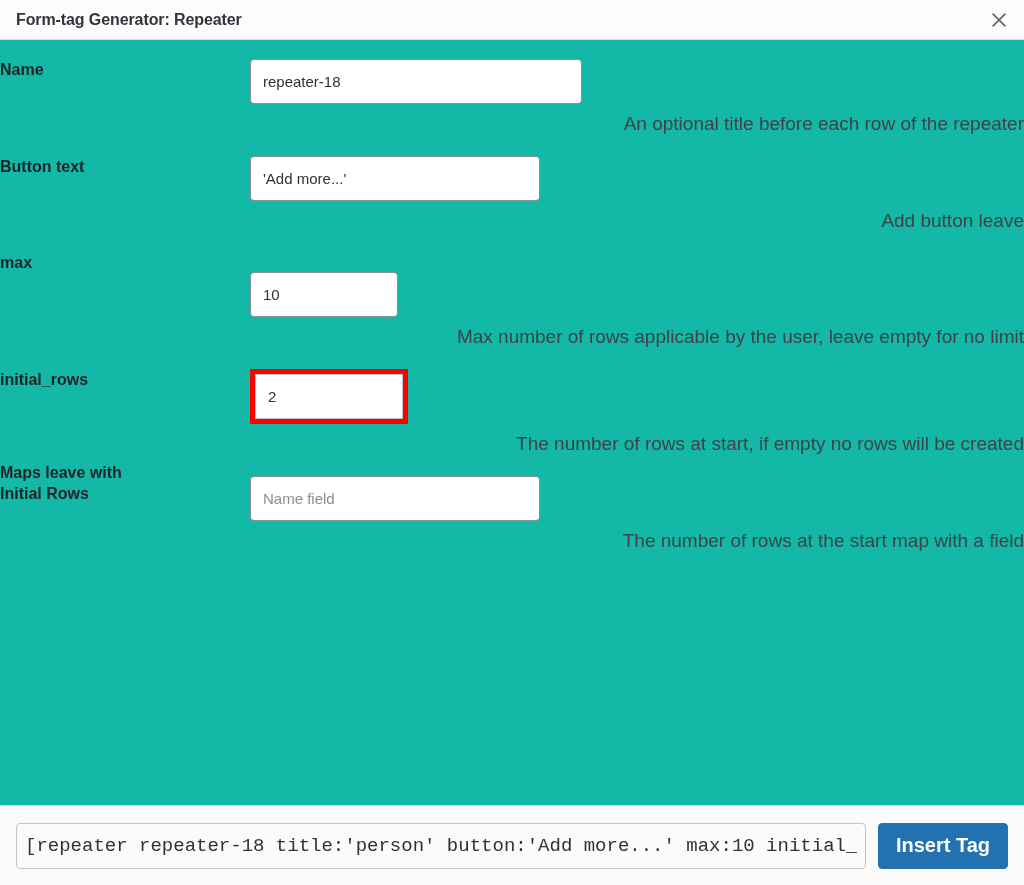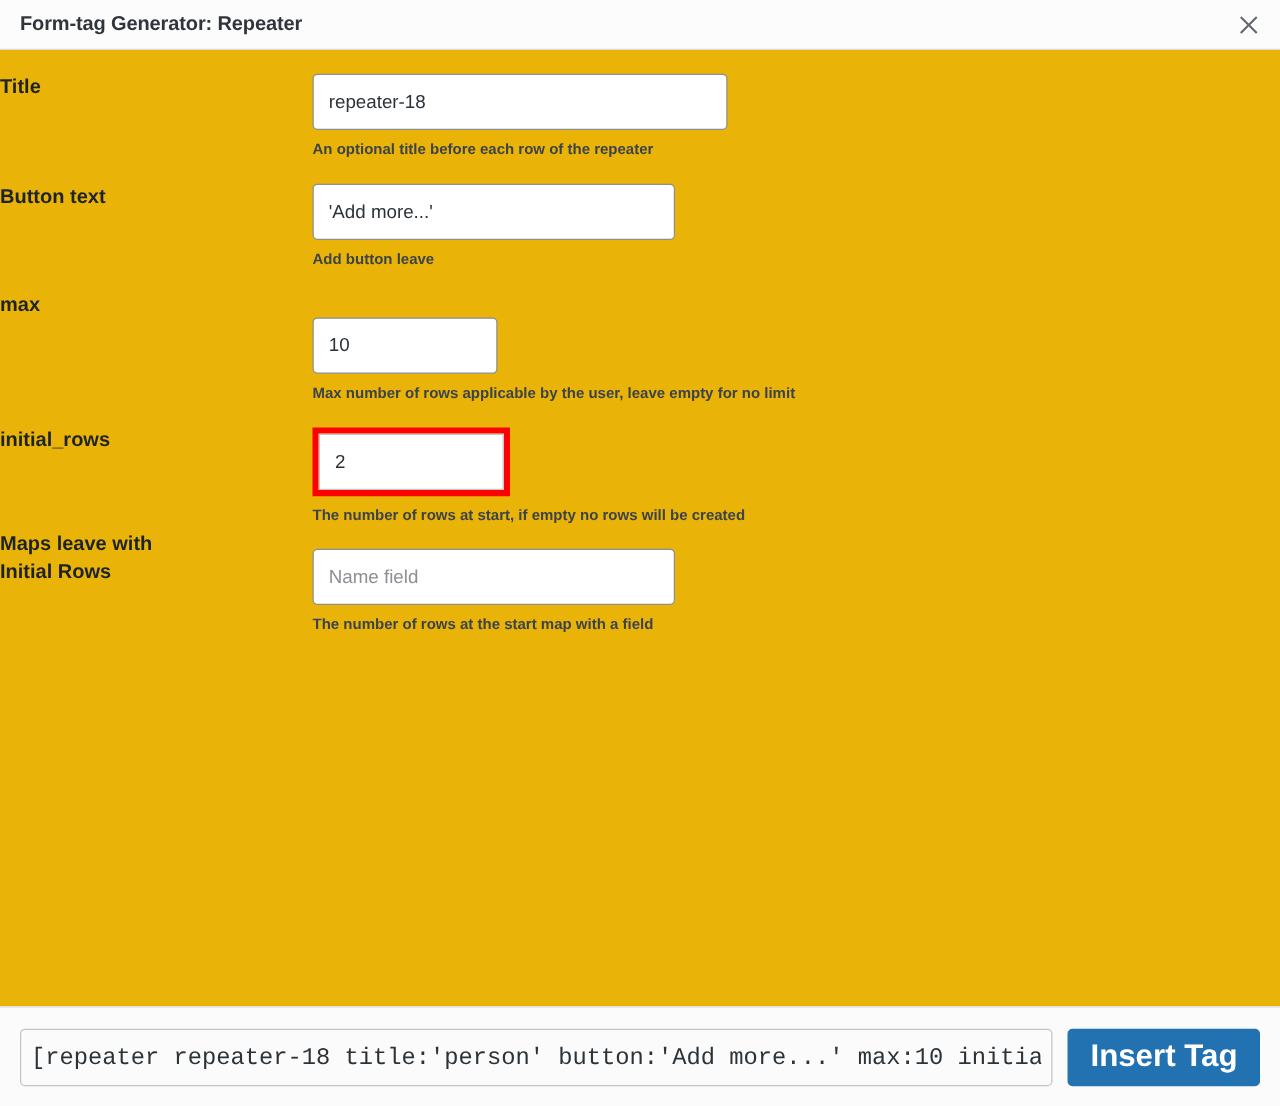--- a/index.html
+++ b/index.html
@@ -12,21 +12,21 @@
     height: 885px;
     font-family: "Liberation Sans", sans-serif;
     color: #1d2327;
     overflow: hidden;
   }
 
   .dialog {
     position: relative;
     width: 1024px;
     height: 885px;
-    background: #eab308;
+    background: #14b8a6;
     box-sizing: border-box;
     display: flex;
     flex-direction: column;
   }
 
   
   .dialog-header {
     position: relative;
     height: 40px;
     flex: 0 0 40px;
@@ -124,24 +124,25 @@
     box-sizing: content-box;
   }
   .highlight-wrap input.text-input {
     border-color: #c3c4c7;
     border-radius: 0;
     display: block;
   }
 
   .help-row td { padding-top: 8px; }
   .field-help {
-    font-size: 12px;
+    font-size: 19px;
     color: #3c434a;
     line-height: 1.3;
-    font-weight: bold;
+    font-weight: normal;
+    text-align: right;
   }
 
   
   .dialog-footer {
     flex: 0 0 80px;
     height: 80px;
     border-top: 1px solid #dcdcde;
     background: #fbfbfc;
     display: flex;
     align-items: center;
@@ -162,21 +163,21 @@
     box-sizing: border-box;
     outline: none;
     min-width: 0;
   }
   .insert-tag-button {
     flex: 0 0 auto;
     height: 46px;
     background: #2271b1;
     color: #ffffff;
     font-family: "Liberation Sans", sans-serif;
-    font-size: 25px;
+    font-size: 20px;
     font-weight: bold;
     border: 1px solid #2271b1;
     border-radius: 4px;
     padding: 0 17px;
     cursor: pointer;
     white-space: nowrap;
   }
 </style>
 </head>
 <body>
@@ -194,21 +195,21 @@
 
   <div class="dialog-body">
     <table class="form-table">
       <colgroup>
           <col class="col-label">
           <col class="col-field">
         </colgroup>
       <tbody>
 
         <tr class="field-row">
-          <td class="field-label">Title</td>
+          <td class="field-label">Name</td>
           <td class="field-cell">
             <input class="text-input w-name" type="text" value="repeater-18" style="">
           </td>
         </tr>
 
         <tr class="help-row">
           <td></td>
           <td class="field-help">An optional title before each row of the repeater</td>
         </tr>
 

